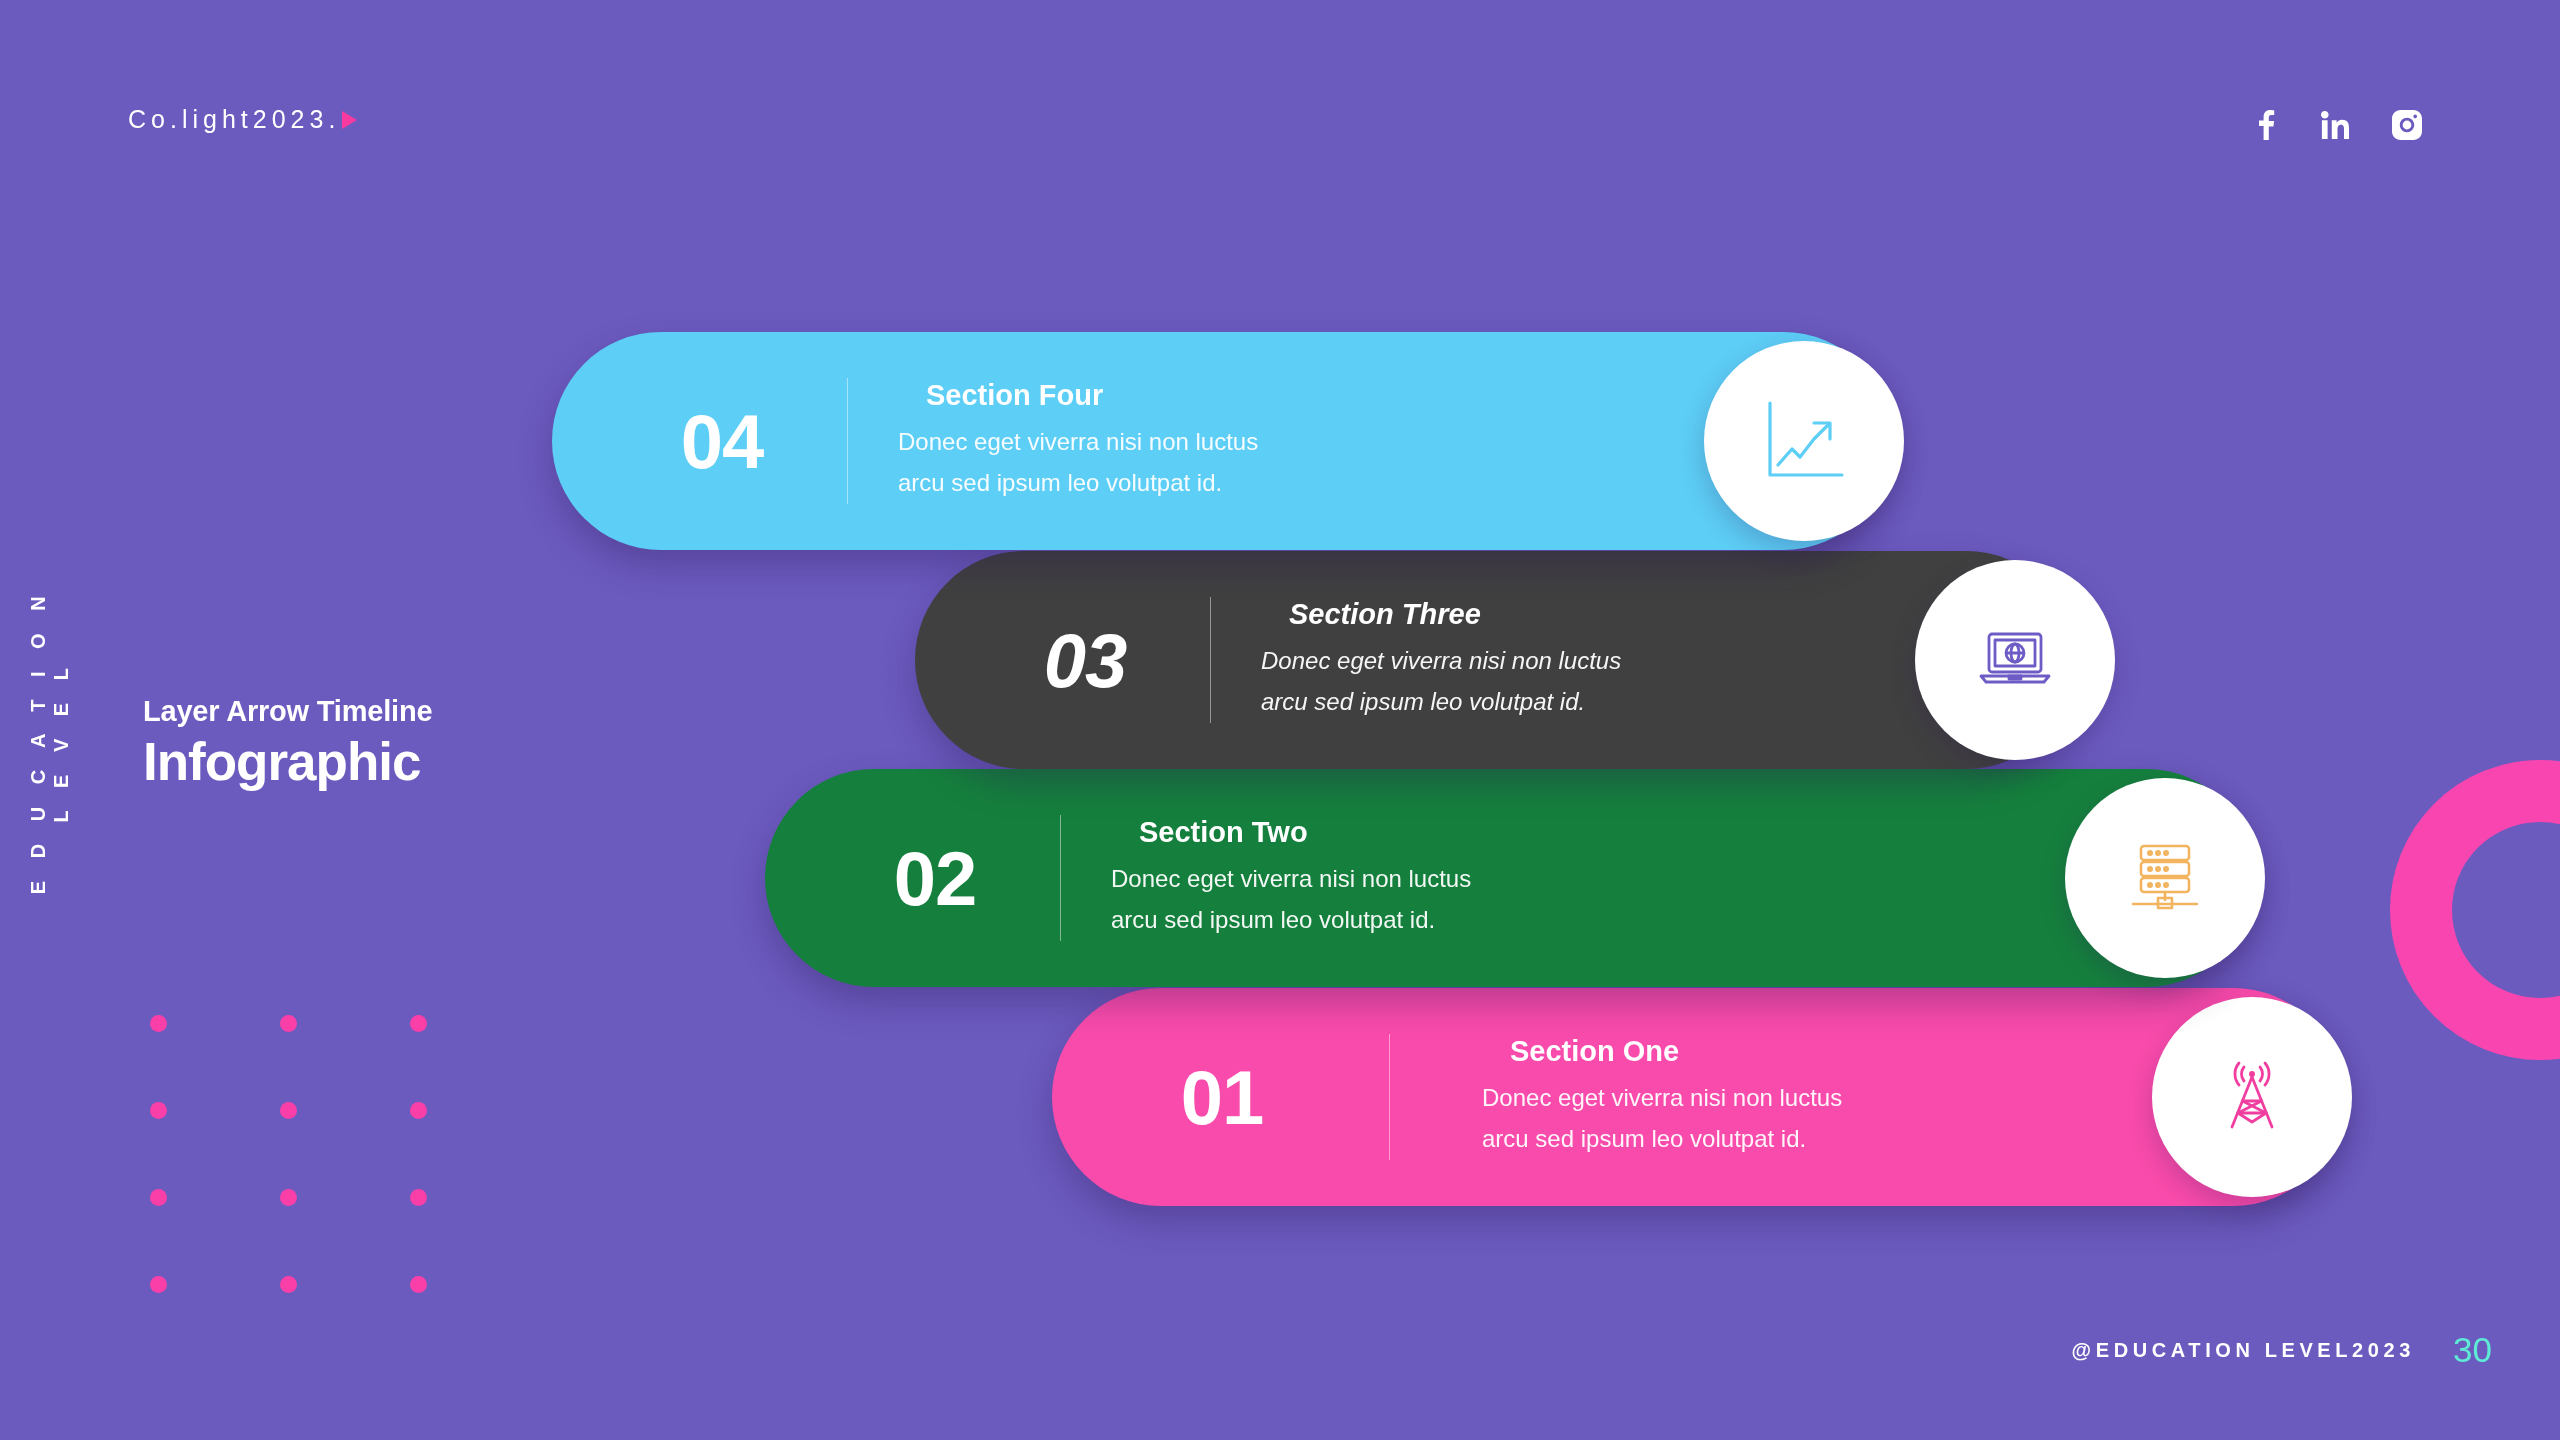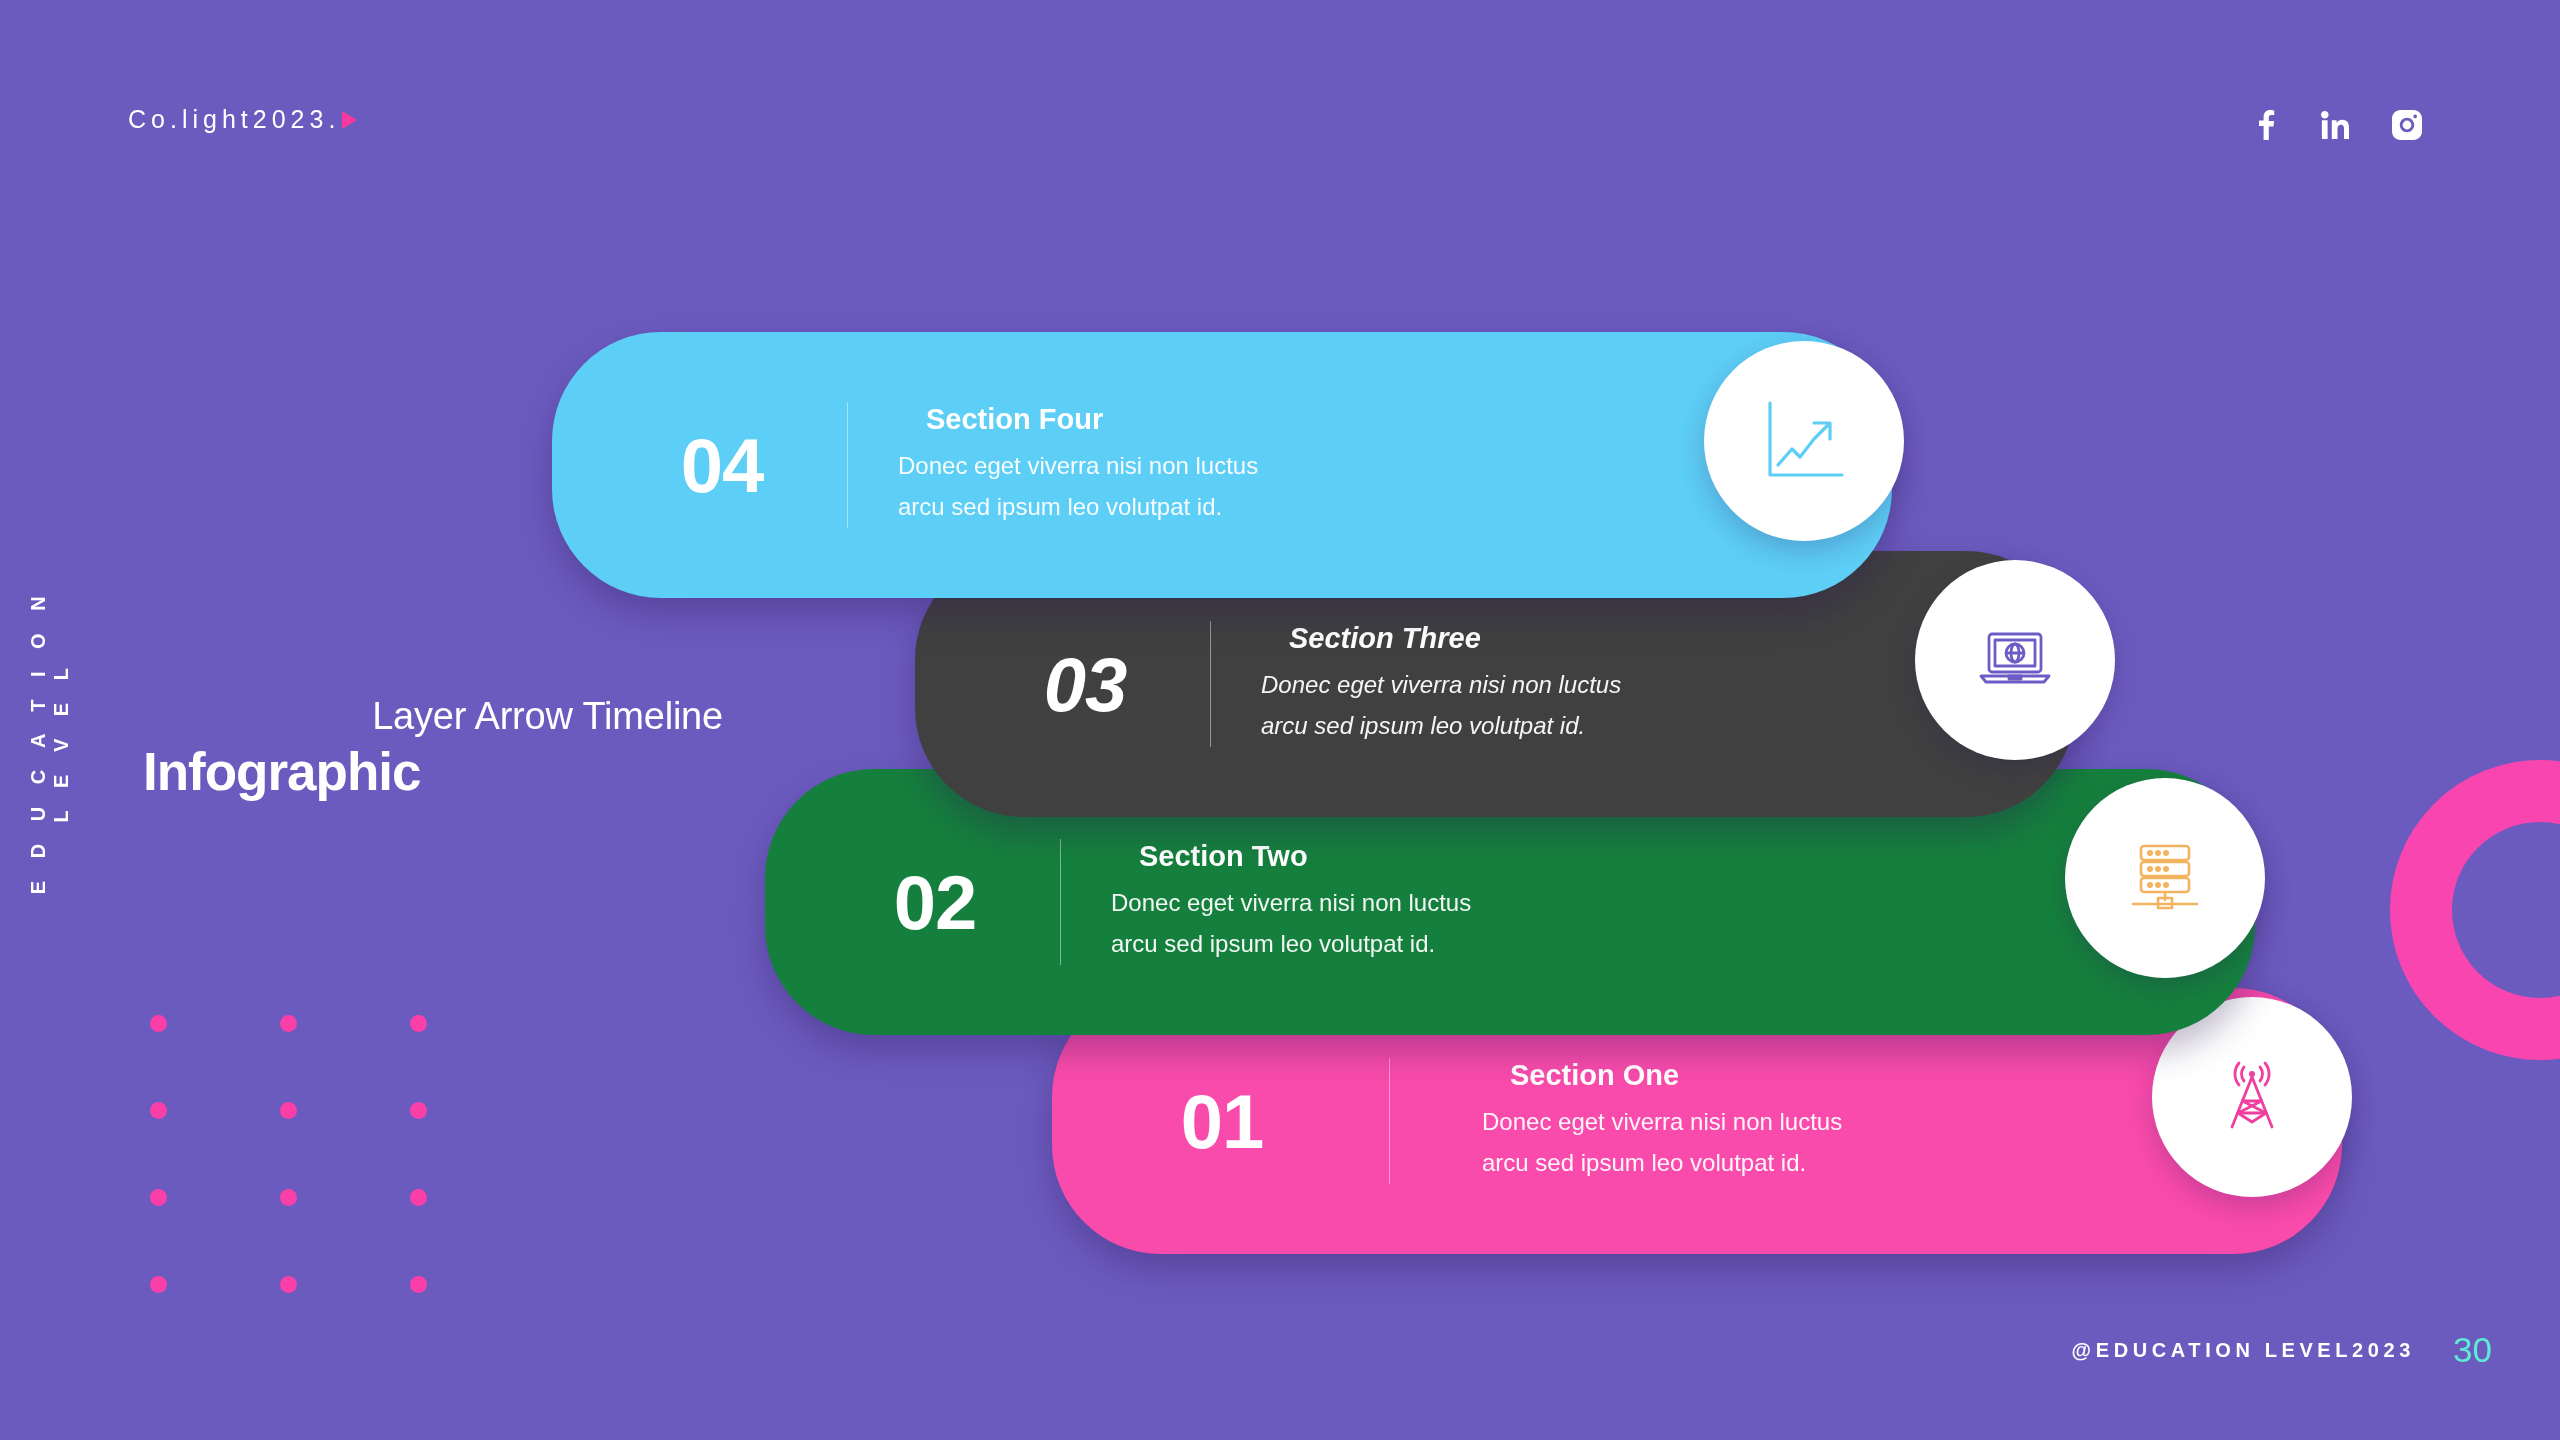--- a/index.html
+++ b/index.html
@@ -57,28 +57,28 @@
     transform:rotate(-90deg);
     color:#ffffff;
     font-size:20px;
     letter-spacing:8.5px;
     font-weight:600;
     text-align:center;
   }
 
   
   .title-block { position:absolute; left:143px; top:695px; width:580px; }
-  .eyebrow { color:#ffffff; font-size:38px; font-weight:normal; letter-spacing:-0.2px;text-align:right; }
+  .eyebrow { color:#ffffff; font-size:29px; font-weight:bold; letter-spacing:-0.2px; }
   .bigtitle { color:#ffffff; font-size:53px; font-weight:bold; line-height:1.05; margin-top:6px; letter-spacing:-1px; }
   .subtext { color:#CFC7E8; font-size:23px; line-height:1.85; margin-top:18px; }
 
   
   .card {
     position:absolute;
-    height:266px;
+    height:218px;
     border-radius:109px;
     display:flex;
     align-items:center;
     box-shadow:0 16px 34px rgba(40,20,80,0.30);
   }
   .card .num {
     color:#ffffff;
     font-size:76px;
     font-weight:bold;
     text-align:center;

